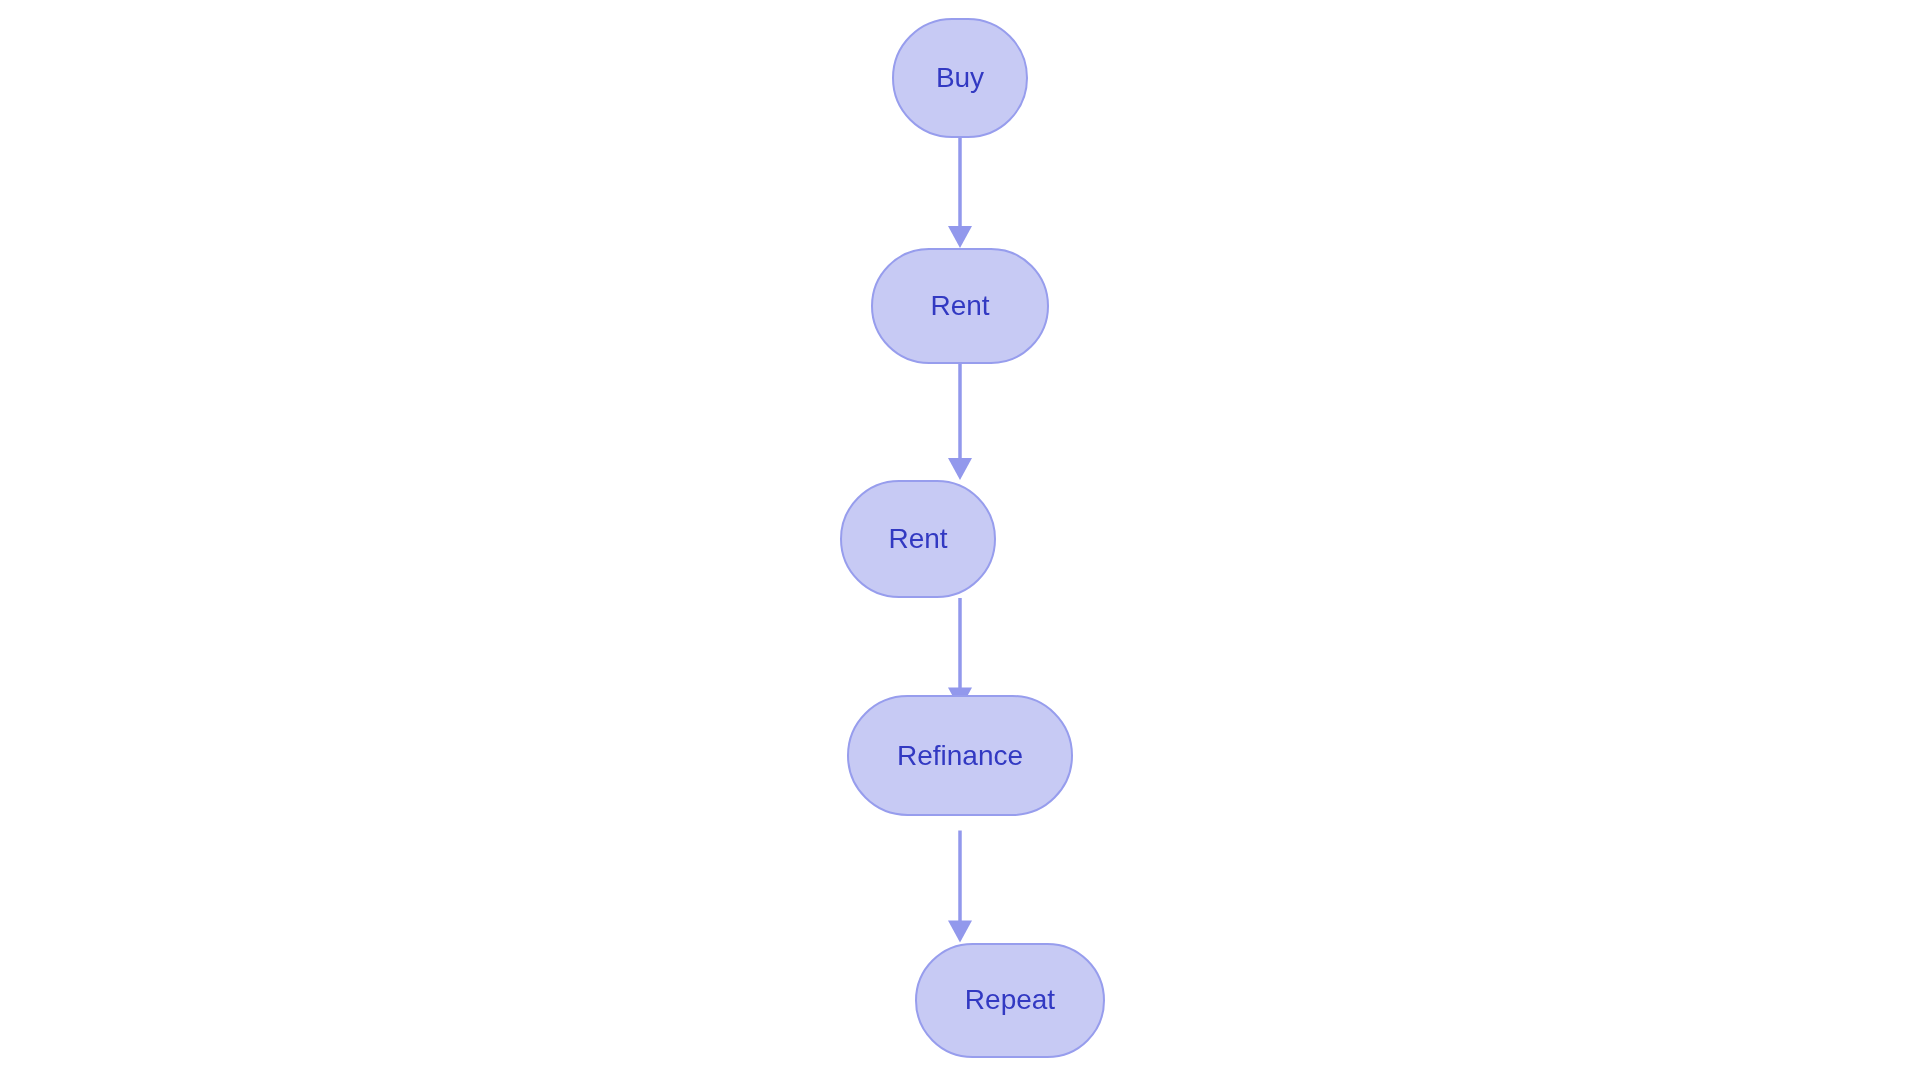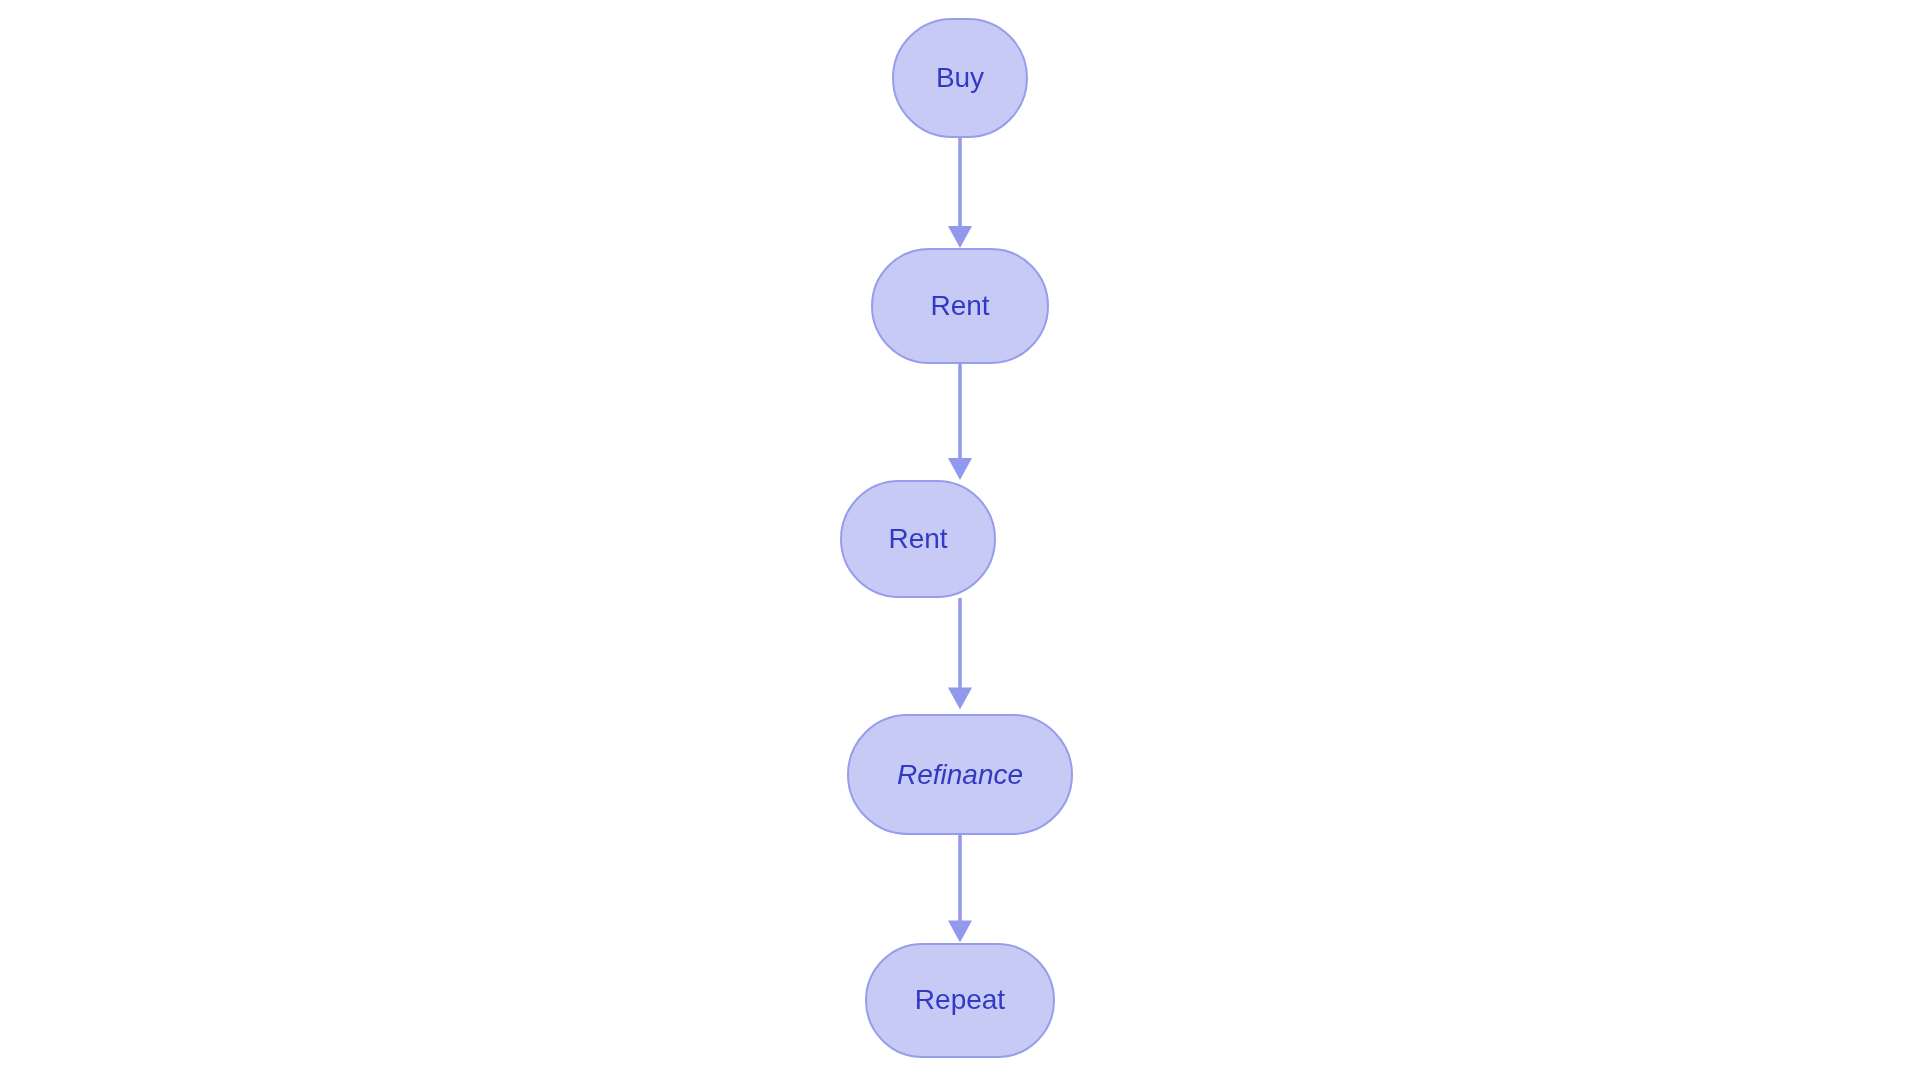--- a/index.html
+++ b/index.html
@@ -58,16 +58,16 @@
       </g>
       <g>
         <line x1="960" y1="830.5" x2="960" y2="922.5" stroke="#9298ec" stroke-width="3.5"></line>
         <polygon points="948,920.5 972,920.5 960,942.5" fill="#9298ec"></polygon>
       </g>
     </svg>
   <div id="nodes-layer">
       <div class="node" style="left: 892px; top: 18px; width: 136px; height: 120px; border-radius: 60px;">Buy</div>
       <div class="node" style="left: 871px; top: 248px; width: 178px; height: 116px; border-radius: 58px;">Rent</div>
       <div class="node" style="left: 840px; top: 480px; width: 156px; height: 118px; border-radius: 59px;">Rent</div>
-      <div class="node" style="left: 847px; top: 714px; width: 226px; height: 121px; border-radius: 60.5px; font-style: italic;">Refinance</div>
-      <div class="node" style="left: 865px; top: 942.5px; width: 190px; height: 115px; border-radius: 57.5px;">Repeat</div>
+      <div class="node" style="left: 847px; top: 695px; width: 226px; height: 121px; border-radius: 60.5px;">Refinance</div>
+      <div class="node" style="left: 915px; top: 942.5px; width: 190px; height: 115px; border-radius: 57.5px;">Repeat</div>
     </div>
 </div>
 
 </body></html>

